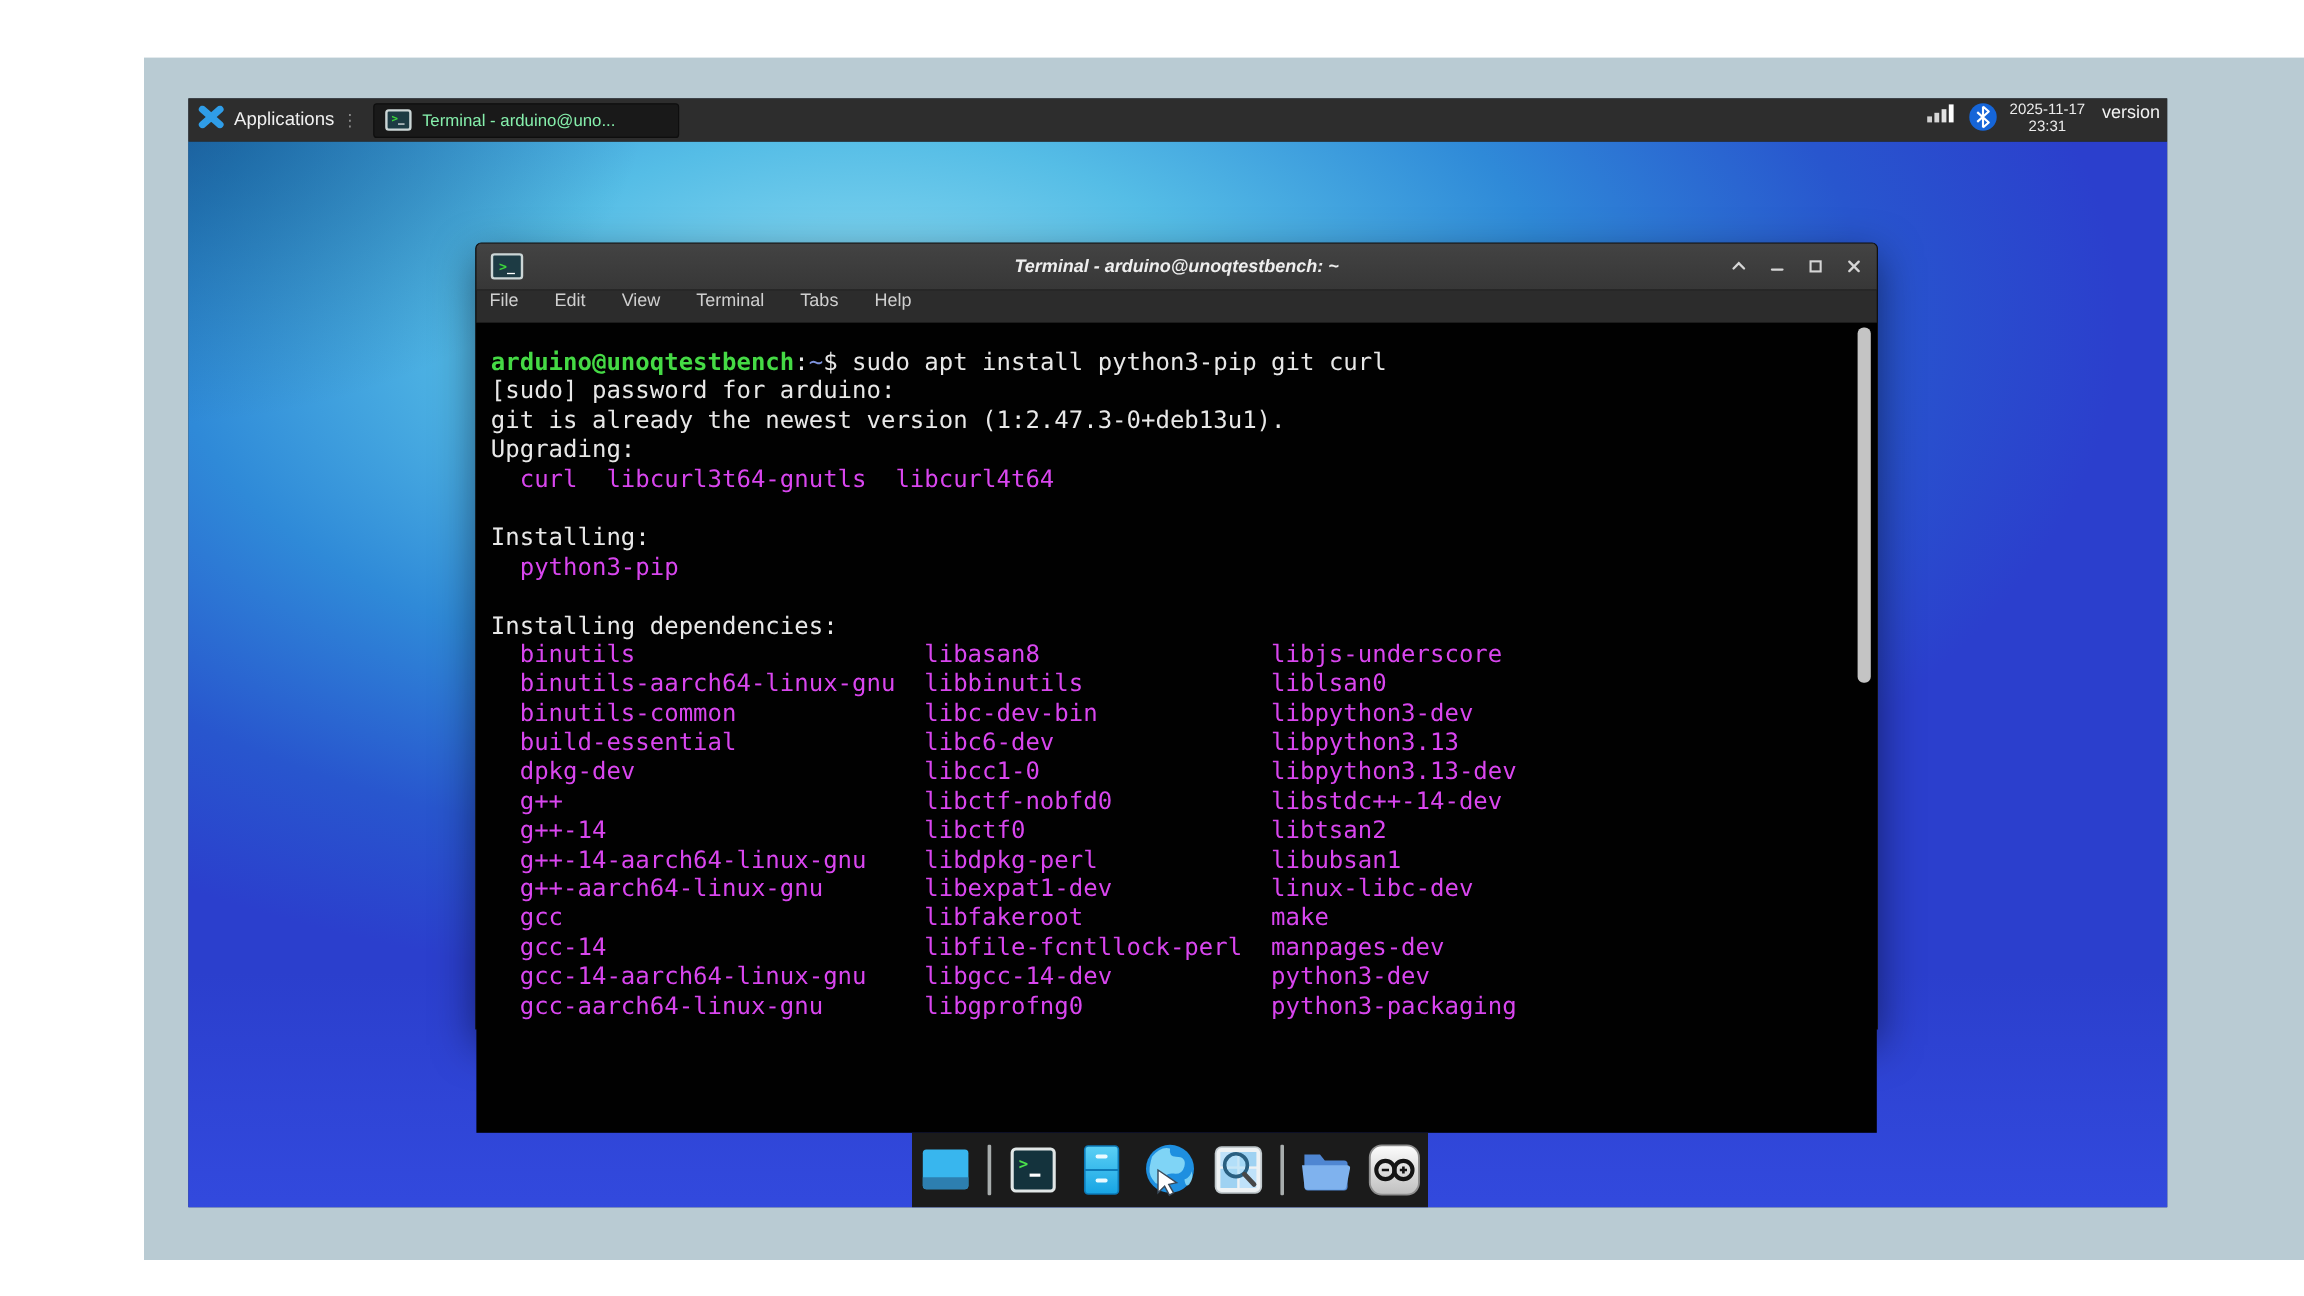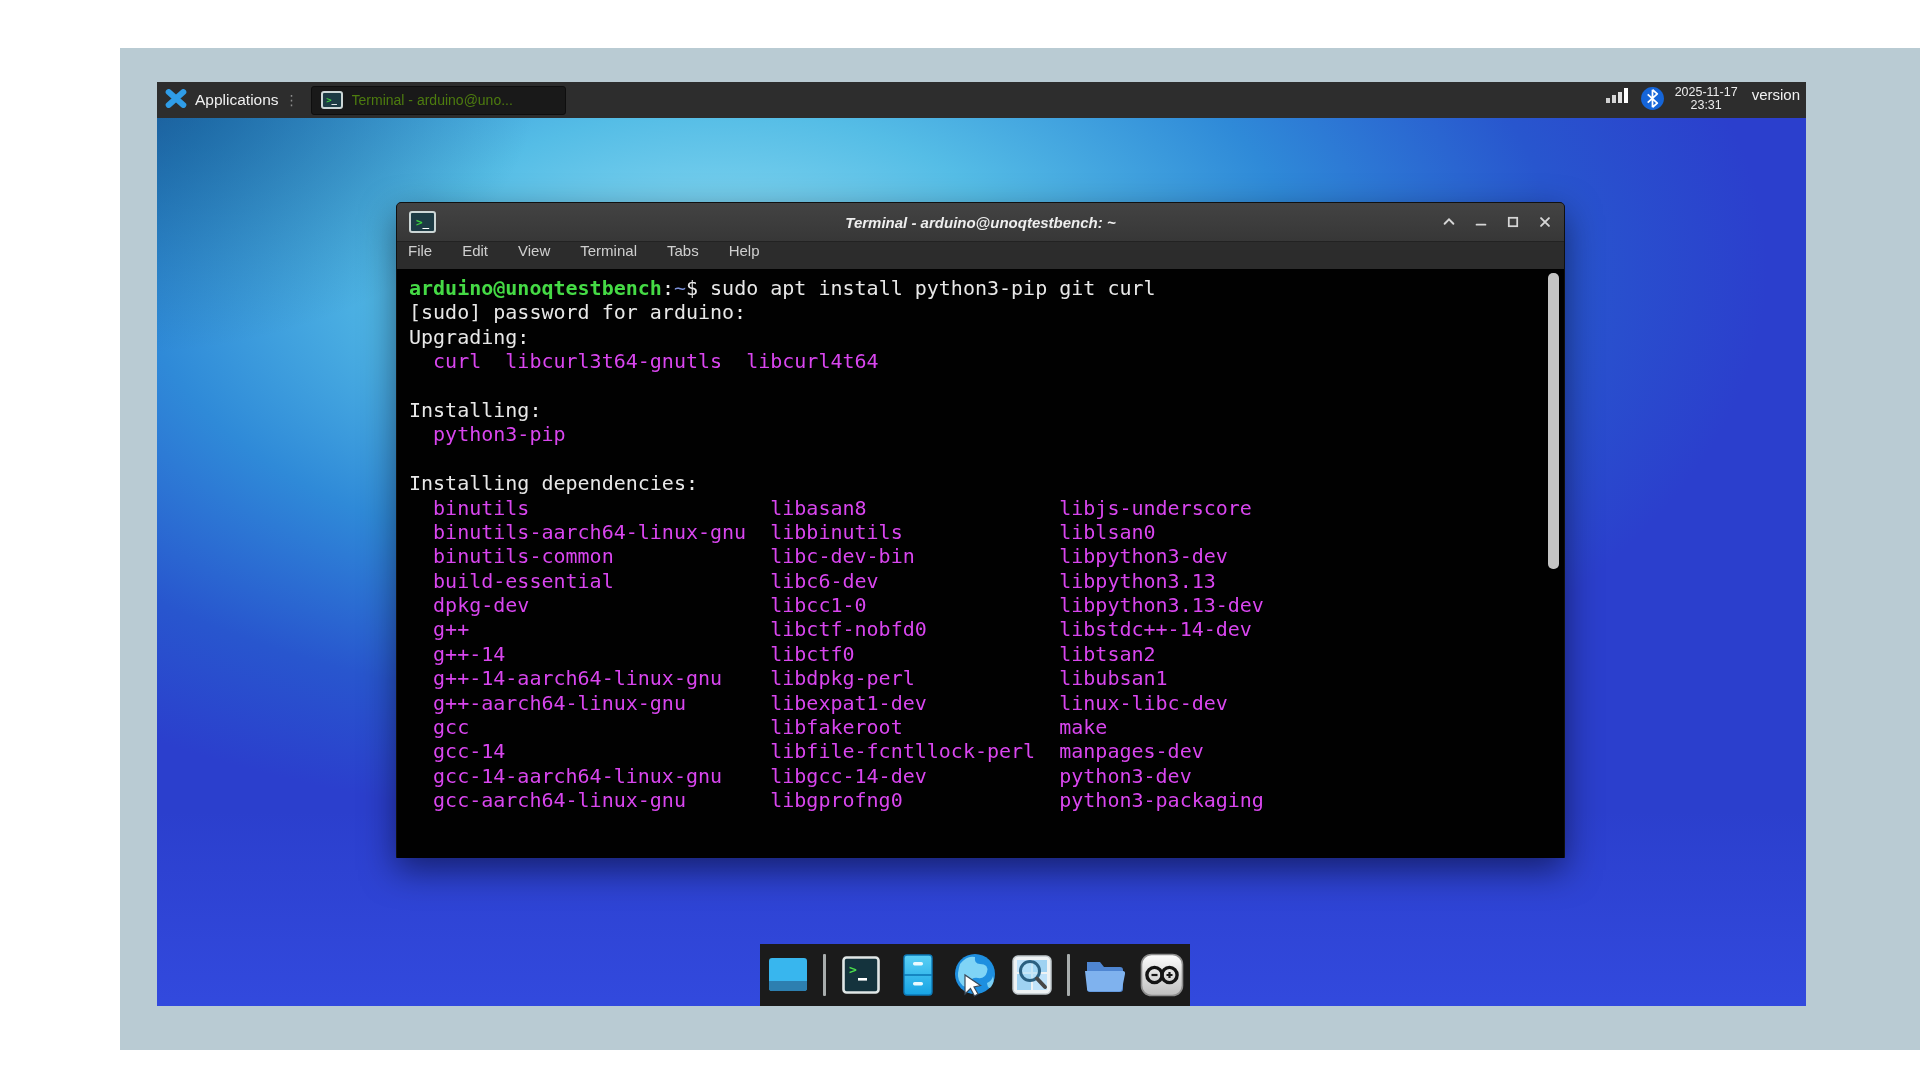--- a/index.html
+++ b/index.html
@@ -17,21 +17,21 @@
       linear-gradient(to top, rgba(56,82,235,0.55), rgba(56,82,235,0) 22%),
       radial-gradient(1050px 560px at 560px 150px, #8fdcf2 0%, #55bde6 28%, #2f8ad8 55%, #2856ce 80%, #2b3fcd 100%);
   }
   
   .panel { position:absolute; left:0; top:0; right:0; height:36px; background:#2d2d2d;
            display:flex; align-items:center; color:#f0f0f0; }
   .apps-btn { display:flex; align-items:center; gap:8px; padding:0 6px 0 8px; height:100%; font-size:15.5px; }
   .grip { color:#8d8d8d; font-size:14px; margin:0 4px 0 0; }
   .task-btn { margin-left:8px; height:29px; width:255px; background:#191919; border:1px solid #0e0e0e;
               border-radius:3px; display:flex; align-items:center; gap:9px; padding:0 9px; }
-  .task-btn .lbl { color:#4d7c0f; font-size:14px; white-space:nowrap; overflow:hidden; }
+  .task-btn .lbl { color:#86efac; font-size:14px; white-space:nowrap; overflow:hidden; }
   .mini-term { width:22px; height:18px; background:#1d3b44; border:2px solid #ccd6d6; border-radius:3px;
                display:flex; align-items:center; justify-content:center;
                font:bold 9px "DejaVu Sans Mono", monospace; color:#3cd63c; flex:none; }
   .mini-term .u { color:#fff; }
   .tray { margin-left:auto; display:flex; align-items:flex-start; gap:10px; padding-right:6px; }
   .clock { text-align:center; font-size:12.5px; line-height:13.5px; color:#ececec; }
   .user-label { font-size:15px; color:#f2f2f2; margin-left:4px; }
   
   .window { position:absolute; left:239px; top:120px; width:1169px; height:656px;
             border:1px solid #101010; border-radius:5px 5px 0 0; box-shadow:0 12px 34px rgba(0,0,15,0.5);
@@ -41,21 +41,21 @@
   .titlebar .ticon { width:27px; height:22px; background:#1d3b44; border:2px solid #ccd6d6; border-radius:3px;
                      display:flex; align-items:center; justify-content:center;
                      font:bold 11px "DejaVu Sans Mono", monospace; color:#3cd63c; z-index:2; }
   .titlebar .ticon .u { color:#fff; }
   .title { position:absolute; left:0; right:0; text-align:center; font-weight:bold; font-size:15px; color:#eeeeee;font-style:italic; }
   .controls { margin-left:auto; display:flex; align-items:center; gap:17px; z-index:2; }
   .wbtn { width:15px; height:15px; display:flex; align-items:center; justify-content:center; }
   .menubar { height:28px; background:#2c2c2c; border-top:1px solid #222; display:flex; align-items:flex-start;
              gap:30px; padding:0 11px; font-size:15px; color:#cfcfcf; }
   .menu-item { white-space:nowrap; }
-  .term-body { position:relative; height:589px; background:#010101; padding:7px 0 0 12px;
+  .term-body { position:relative; height:675px; background:#010101; padding:20px 0 0 12px;
                font-family:"DejaVu Sans Mono", monospace; font-size:20px; line-height:24.4px; overflow:hidden; }
   .tline { white-space:pre; height:24.4px; }
   .w  { color:#e8e8e8; }
   .g  { color:#d946ef; }
   .gb { color:#45da45; font-weight:bold; }
   .bl { color:#7d92dc; }
   .sb-thumb { position:absolute; right:5px; top:4px; width:11px; height:296px; background:#c4c4c4; border-radius:5px; }
   
   .dock { position:absolute; left:603px; bottom:0; width:430px; height:62px; background:#1b1b1b;
           display:flex; align-items:center; justify-content:center; gap:9px; }
@@ -138,20 +138,21 @@
           <span class="menu-item">Edit</span>
           <span class="menu-item">View</span>
           <span class="menu-item">Terminal</span>
           <span class="menu-item">Tabs</span>
           <span class="menu-item">Help</span>
         </div>
       <div class="term-body" id="term-body">
         <div class="sb-thumb"></div>
       <div class="tline"><span class="gb">arduino@unoqtestbench</span><span class="w">:</span><span class="bl">~</span><span class="w">$ sudo apt install python3-pip git curl</span></div>
           <div class="tline"><span class="w">[sudo] password for arduino:</span></div>
+          <div class="tline"><span class="w">git is already the newest version (1:2.47.3-0+deb13u1).</span></div>
           <div class="tline"><span class="w">Upgrading:</span></div>
           <div class="tline"><span class="g">  curl  libcurl3t64-gnutls  libcurl4t64</span></div>
           <div class="tline">&nbsp;</div>
           <div class="tline"><span class="w">Installing:</span></div>
           <div class="tline"><span class="g">  python3-pip</span></div>
           <div class="tline">&nbsp;</div>
           <div class="tline"><span class="w">Installing dependencies:</span></div>
           <div class="tline"><span class="g">  binutils                    libasan8                libjs-underscore</span></div>
           <div class="tline"><span class="g">  binutils-aarch64-linux-gnu  libbinutils             liblsan0</span></div>
           <div class="tline"><span class="g">  binutils-common             libc-dev-bin            libpython3-dev</span></div>

